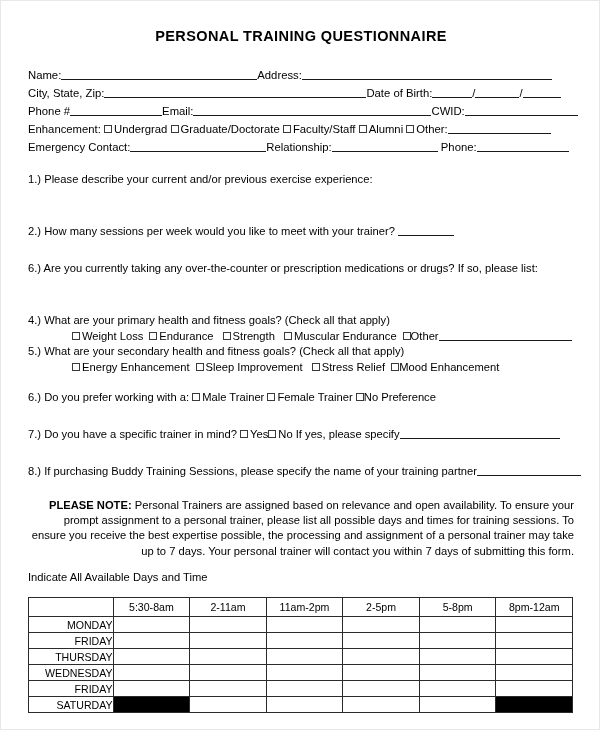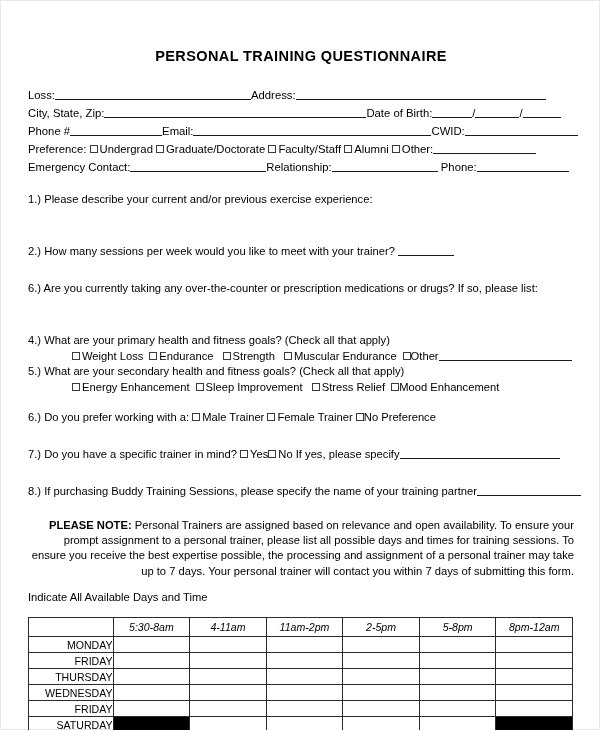--- a/index.html
+++ b/index.html
@@ -28,21 +28,21 @@
     top: 0;
     width: 546px;
   }
 
   
   .doc-title {
     text-align: center;
     font-weight: bold;
     font-size: 14.5px;
     letter-spacing: 0.4px;
-    margin-top: 48px;
+    margin-top: 28px;
     margin-bottom: 0;
     line-height: 1;
   }
 
   
   .ident {
     margin-top: 22px;
     font-size: 11.3px;
     line-height: 18px;
   }
@@ -136,48 +136,47 @@
     height: 15px;
     padding: 0;
   }
   table.avail th.corner {
     border: 1px solid #2b2b2b;
   }
   table.avail th.time {
     text-align: center;
     font-weight: normal;
     padding: 1px 0 2px 0;
-    font-style: italic;
   }
   table.avail td.day {
     text-align: right;
     white-space: nowrap;
   }
   table.avail td.slot { background: #ffffff; }
   table.avail td.blocked { background: #000000; }
   col.c-day { width: 84px; }
   col.c-slot { width: 76px; }
 </style>
 </head>
 <body>
 
 <div class="page">
   <div class="page-inner">
 
     <div class="doc-title">PERSONAL TRAINING QUESTIONNAIRE</div>
 
     <div class="ident">
 
-      <span class="row"><span>Loss:</span><span class="fill w-nm"></span><span>Address:</span><span class="fill w-addr"></span></span>
+      <span class="row"><span>Name:</span><span class="fill w-nm"></span><span>Address:</span><span class="fill w-addr"></span></span>
 
       <span class="row"><span>City, State, Zip:</span><span class="fill w-csz"></span><span>Date of Birth:</span><span class="fill w-dob"></span><span>/</span><span class="fill w-dob2"></span><span>/</span><span class="fill w-dob3"></span></span>
 
       <span class="row"><span>Phone #</span><span class="fill w-ph"></span><span>Email:</span><span class="fill w-em"></span><span>CWID:</span><span class="fill w-cwid"></span></span>
 
-      <span class="row"><span>Preference:</span>
+      <span class="row"><span>Enhancement:</span>
         <span class="cb"></span><span>Undergrad</span>
         <span class="cb"></span><span>Graduate/Doctorate</span>
         <span class="cb"></span><span>Faculty/Staff</span>
         <span class="cb"></span><span>Alumni</span>
         <span class="cb"></span><span>Other:</span><span class="fill w-other"></span></span>
 
       <span class="row"><span>Emergency Contact:</span><span class="fill w-ec"></span><span>Relationship:</span><span class="fill w-rel"></span>
         <span>Phone:</span><span class="fill w-ecph"></span></span>
 
     </div>
@@ -224,21 +223,21 @@
           <col class="c-slot">
           <col class="c-slot">
         <col class="c-slot">
           <col class="c-slot">
           <col class="c-slot">
       </colgroup>
       <thead>
         <tr>
           <th class="corner"></th>
           <th class="time">5:30-8am</th>
-          <th class="time">4-11am</th>
+          <th class="time">2-11am</th>
           <th class="time">11am-2pm</th>
           <th class="time">2-5pm</th>
           <th class="time">5-8pm</th>
           <th class="time">8pm-12am</th>
         </tr>
       </thead>
       <tbody>
           <tr>
             <td class="day">MONDAY</td>
             <td class="slot"></td>

